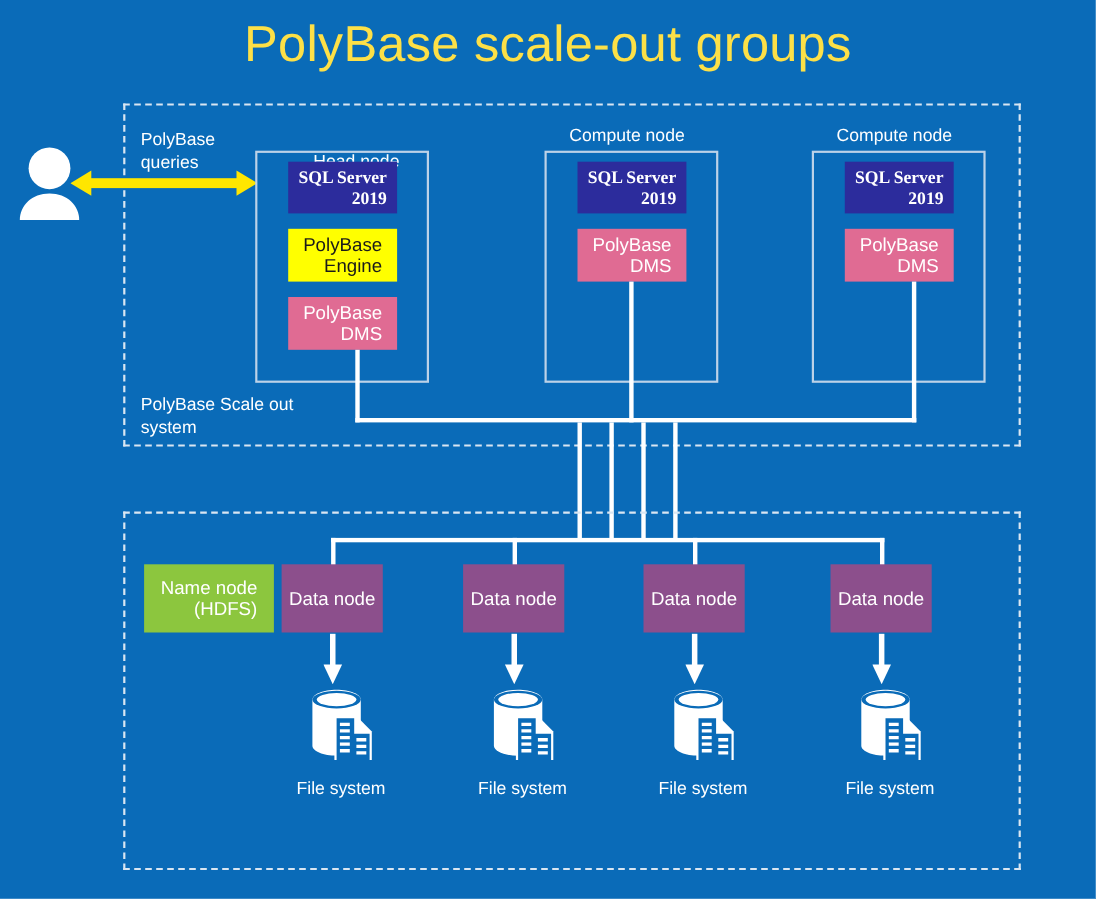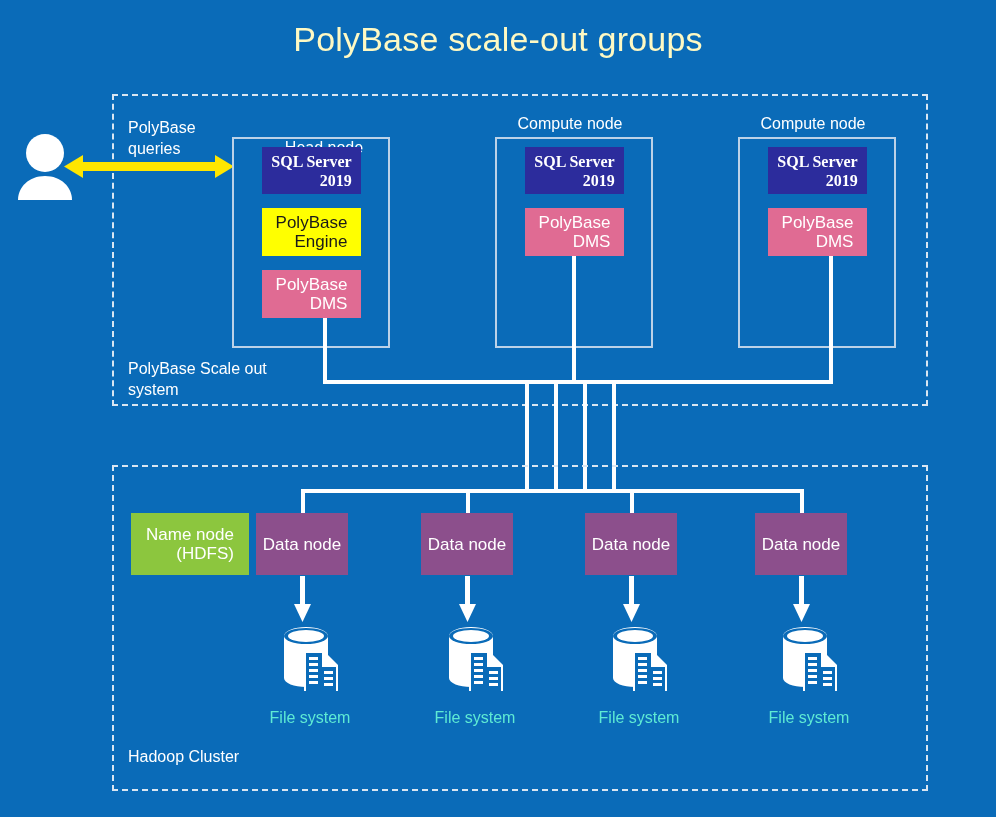--- a/index.html
+++ b/index.html
@@ -13,22 +13,22 @@
     width:996px;
     height:817px;
     background:#0a6bb8;
     overflow:hidden;
   }
   
   #title{
     position:absolute;
     left:0; top:18px; width:996px;
     text-align:center;
-    color:#fef9c3;
-    font-size:34px;
+    color:#fde047;
+    font-size:46px;
     font-weight:400;
     letter-spacing:0.2px;
     line-height:42px;
     white-space:nowrap;
   }
   
   .dashed-box{
     position:absolute;
     border:2px dashed #d9e6f2;
     box-sizing:border-box;
@@ -95,21 +95,21 @@
     font-size:17px;
   }
   
   .wire{
     position:absolute;
     background:#ffffff;
   }
   
   .fs-label{
     position:absolute;
-    color:#5eead4;
+    color:#ffffff;
     font-size:16px;
     line-height:20px;
     text-align:center;
     white-space:nowrap;
   }
   .query-label{
     position:absolute;
     color:#ffffff;
     font-size:16px;
     line-height:21px;
@@ -174,21 +174,20 @@
   <div class="wire" style="left:829px; top:256px; width:4px; height:128px;"></div>
 
   <div class="wire" style="left:323px; top:380px; width:510px; height:4px;"></div>
 
   <div class="wire" style="left:525px; top:384px; width:4px; height:108px;"></div>
   <div class="wire" style="left:554px; top:384px; width:4px; height:108px;"></div>
   <div class="wire" style="left:583px; top:384px; width:4px; height:108px;"></div>
   <div class="wire" style="left:612px; top:384px; width:4px; height:108px;"></div>
 
   <div class="dashed-box" style="left:112px; top:465px; width:816px; height:326px;"></div>
-  <div class="group-label" style="left:128px; top:746px; width:220px;">Hadoop Cluster</div>
 
   <div class="wire" style="left:301px; top:489px; width:503px; height:4px;"></div>
   <div class="wire" style="left:301px; top:489px; width:4px; height:25px;"></div>
   <div class="wire" style="left:466px; top:489px; width:4px; height:25px;"></div>
   <div class="wire" style="left:630px; top:489px; width:4px; height:25px;"></div>
   <div class="wire" style="left:800px; top:489px; width:4px; height:25px;"></div>
 
   <div class="chip chip-name" style="left:131px; top:513px; width:118px; height:62px;">Name node
 (HDFS)</div>
 

